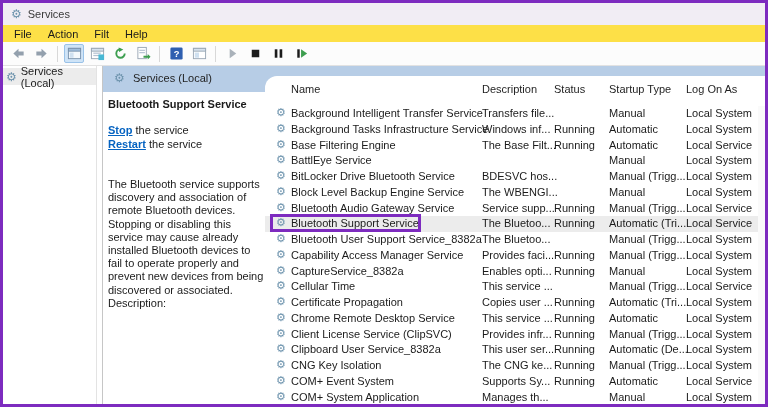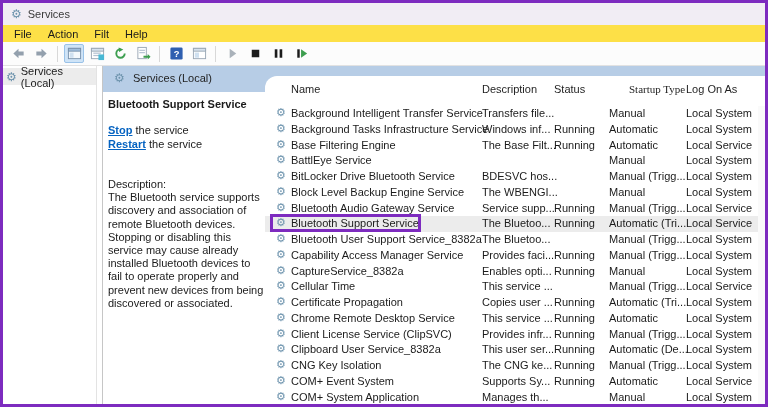--- a/index.html
+++ b/index.html
@@ -45,21 +45,21 @@
   .rows { position:absolute; top:30px; left:0; right:0; bottom:0; }
   .row { position:relative; height:15.75px; }
   .row.selected { background:#ececec; }
   .cell { position:absolute; top:1px; font-size:11px; color:#1b1b1b; white-space:nowrap; }
   .row .gear { position:absolute; left:11px; top:1px; font-size:11px; }
   .c-name { left:26px; }
   .c-desc { left:217px; }
   .c-status { left:289px; }
   .c-startup { left:344px; }
   .c-logon { left:421px; }
-  .h-name { left:26px; } .h-desc { left:217px; } .h-status { left:289px; } .h-startup { left:364px;font-family:Liberation Serif, serif; } .h-logon { left:421px; }
+  .h-name { left:26px; } .h-desc { left:217px; } .h-status { left:289px; } .h-startup { left:344px; } .h-logon { left:421px; }
   .purple-box { position:absolute; left:5px; top:-2px; width:151px; height:18px; border:3px solid #7d2bbf; z-index:5; pointer-events:none; }
   .scrollstrip { position:absolute; right:0; top:30px; bottom:0; width:7px; background:#fafafa; }
 </style>
 </head>
 <body>
 
 <div class="titlebar">
   <span class="gear">⚙</span>
   <span class="app-title">Services</span>
 </div>
@@ -166,22 +166,22 @@
     <span class="gear band-gear">⚙</span>
     <span class="band-label">Services (Local)</span>
 
     <div class="info">
       <div class="info-title">Bluetooth Support Service</div>
       <div class="info-links">
         <div><span class="link">Stop</span><span> the service</span></div>
         <div><span class="link">Restart</span><span> the service</span></div>
       </div>
       <div class="info-desc">
+        <div>The Bluetooth service supports discovery and association of remote Bluetooth devices.  Stopping or disabling this service may cause already installed Bluetooth devices to fail to operate properly and prevent new devices from being discovered or associated.</div>
         <div>Description:</div>
-        <div>The Bluetooth service supports discovery and association of remote Bluetooth devices.  Stopping or disabling this service may cause already installed Bluetooth devices to fail to operate properly and prevent new devices from being discovered or associated.</div>
       </div>
     </div>
 
     <div class="listtab">
       <span class="hdr h-name">Name</span>
       <span class="hdr h-desc">Description</span>
       <span class="hdr h-status">Status</span>
       <span class="hdr h-startup">Startup Type</span>
       <span class="hdr h-logon">Log On As</span>
       <div class="rows">

